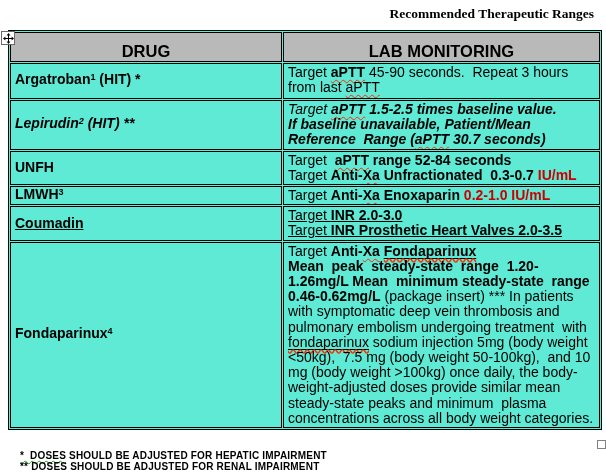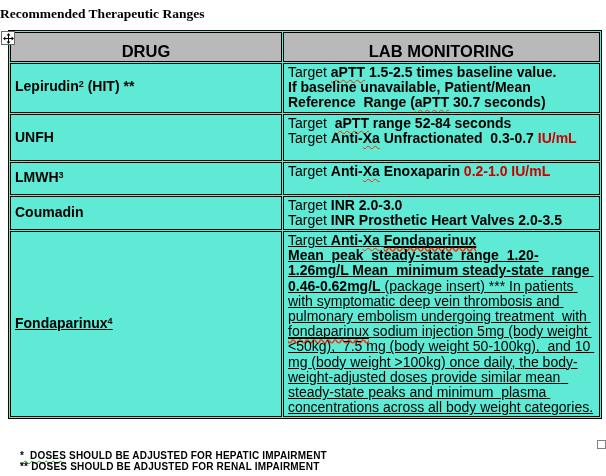--- a/index.html
+++ b/index.html
@@ -8,21 +8,21 @@
     --sq-red:#ff2a00;
     --sq-green:#22a022;
     --border-color:#000000;
   }
   html,body{margin:0;padding:0;}
   body{
     width:606px;height:476px;background:#ffffff;position:relative;
     font-family:"Liberation Sans",sans-serif;color:#000;overflow:hidden;
   }
   .title{
-    position:absolute;top:6px;left:0;width:594px;text-align:left;
+    position:absolute;top:6px;left:0;width:594px;text-align:right;
     font-family:"Liberation Serif",serif;font-weight:bold;font-size:13.5px;
   }
   .move-handle{
     position:absolute;left:1px;top:31px;width:14px;height:14px;
     border:1px solid #6a6a6a;background:#fff;z-index:3;
     display:flex;align-items:center;justify-content:center;box-sizing:border-box;
   }
   .resize-handle{
     position:absolute;left:597px;top:440px;width:7px;height:7px;
     border:1px solid #808080;background:#fff;z-index:3;box-sizing:content-box;
@@ -38,21 +38,21 @@
     background:var(--header-bg);font-size:16.5px;font-weight:bold;
     text-align:center;vertical-align:middle;height:30px;padding-top:10px;line-height:1;
   }
   td{font-size:14px;line-height:15.2px;}
   td.drug{
     font-weight:bold;vertical-align:middle;padding:0 2px 0 4px;white-space:pre-wrap;
   }
   td.lab{vertical-align:top;padding:1px 4px 1px 4px;}
   td.lab .line{white-space:pre-wrap;}
   #tbody tr:nth-child(1) td{height:36px;}
-  #tbody tr:nth-child(2) td{height:47px;}
+  #tbody tr:nth-child(2) td{height:47px;font-style:italic;}
   #tbody tr:nth-child(3) td{height:33px;}
   #tbody tr:nth-child(4) td{height:17px;}
   #tbody tr:nth-child(5) td{height:31px;text-decoration:underline;}
   #tbody tr:nth-child(6) td{height:184px;}
   #tbody tr:nth-child(7) td{height:31px;}
   .b{font-weight:bold;}
   .red{color:var(--red-text);}
   .sup{font-size:9px;position:relative;top:-4px;}
   .u{text-decoration:underline;text-decoration-skip-ink:none;text-underline-offset:2px;}
   .sq-red{
@@ -97,20 +97,26 @@
         <col class="c2">
       </colgroup>
     <thead>
       <tr>
         <th>DRUG</th>
         <th>LAB MONITORING</th>
       </tr>
     </thead>
     <tbody id="tbody">
         <tr>
+          <td class="drug"><span class="b">Argatroban</span><span class="b sup">1</span><span class="b"> (HIT) *</span></td>
+          <td class="lab">
+            <div class="line"><span class="">Target </span><span class="b sq-red">aPTT</span><span class=""> 45-90 seconds.  Repeat 3 hours from last </span><span class="sq-red">aPTT</span></div>
+          </td>
+        </tr>
+        <tr>
           <td class="drug"><span class="b">Lepirudin</span><span class="b sup">2</span><span class="b"> (HIT) **</span></td>
           <td class="lab">
             <div class="line"><span class="">Target </span><span class="b sq-red">aPTT</span><span class="b"> 1.5-2.5 times baseline value.</span></div>
             <div class="line"><span class="b">If baseline unavailable, Patient/Mean Reference  Range (</span><span class="b sq-red">aPTT</span><span class="b"> 30.7 seconds)</span></div>
           </td>
         </tr>
         <tr>
           <td class="drug"><span class="b">UNFH</span></td>
           <td class="lab">
             <div class="line"><span class="">Target  </span><span class="b sq-red">aPTT</span><span class="b"> range 52-84 seconds</span></div>

